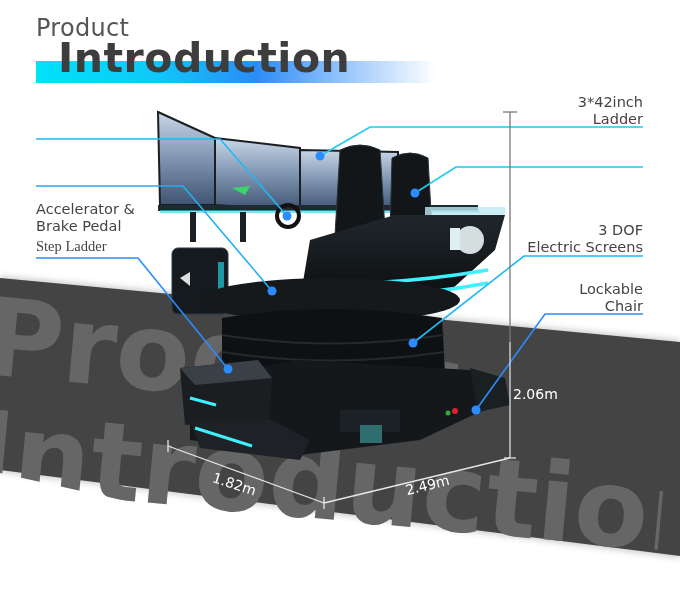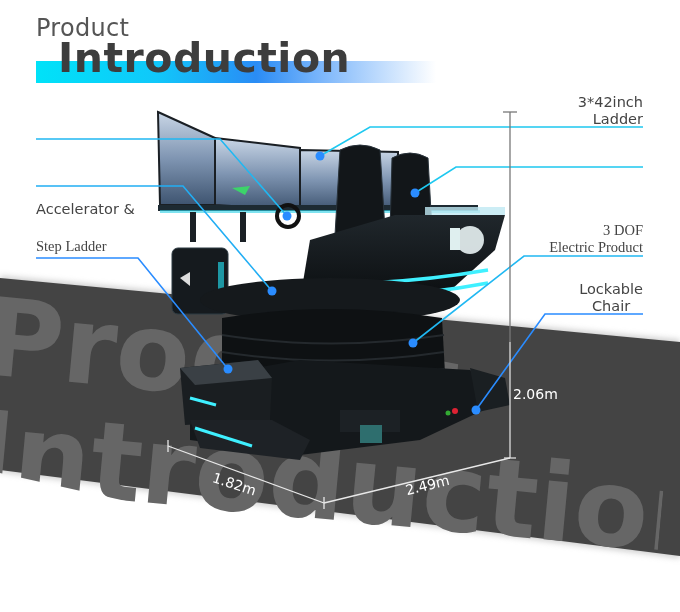--- a/index.html
+++ b/index.html
@@ -149,34 +149,35 @@
       <line x1="324" y1="497" x2="324" y2="509"></line>
     </g>
   </svg>
 
   <div class="header-small">Product</div>
   <div class="header-bar"></div>
   <div class="header-big">Introduction</div>
 
   <div class="label" style="left:36px; top:153px;margin-top:48px;">
     <div>Accelerator &amp;</div>
+    <div>Brake Pedal</div>
   </div>
   <div class="label" style="left:36px; top:238px;font-family:Liberation Serif, serif;">
     <div>Step Ladder</div>
   </div>
 
   <div class="label right" style="right:37px; top:94px;">
     <div>3*42inch</div>
     <div>Ladder</div>
   </div>
-  <div class="label right" style="right:37px; top:222px;font-family:Liberation Serif, serif;">
+  <div class="label right" style="right:37px; top:222px;">
     <div>3 DOF</div>
-    <div>Electric Product</div>
+    <div>Electric Screens</div>
   </div>
-  <div class="label right" style="right:37px; top:281px;text-align:center;">
+  <div class="label right" style="right:37px; top:281px;">
     <div>Lockable</div>
     <div>Chair</div>
   </div>
 
   <div class="dim" style="left:513px; top:366px;margin-top:20px;">2.06m</div>
   <div class="dim" style="left:212px; top:476px; transform:rotate(18deg);">1.82m</div>
   <div class="dim" style="left:405px; top:477px; transform:rotate(-14deg);">2.49m</div>
 </div>
 
 </body></html>

